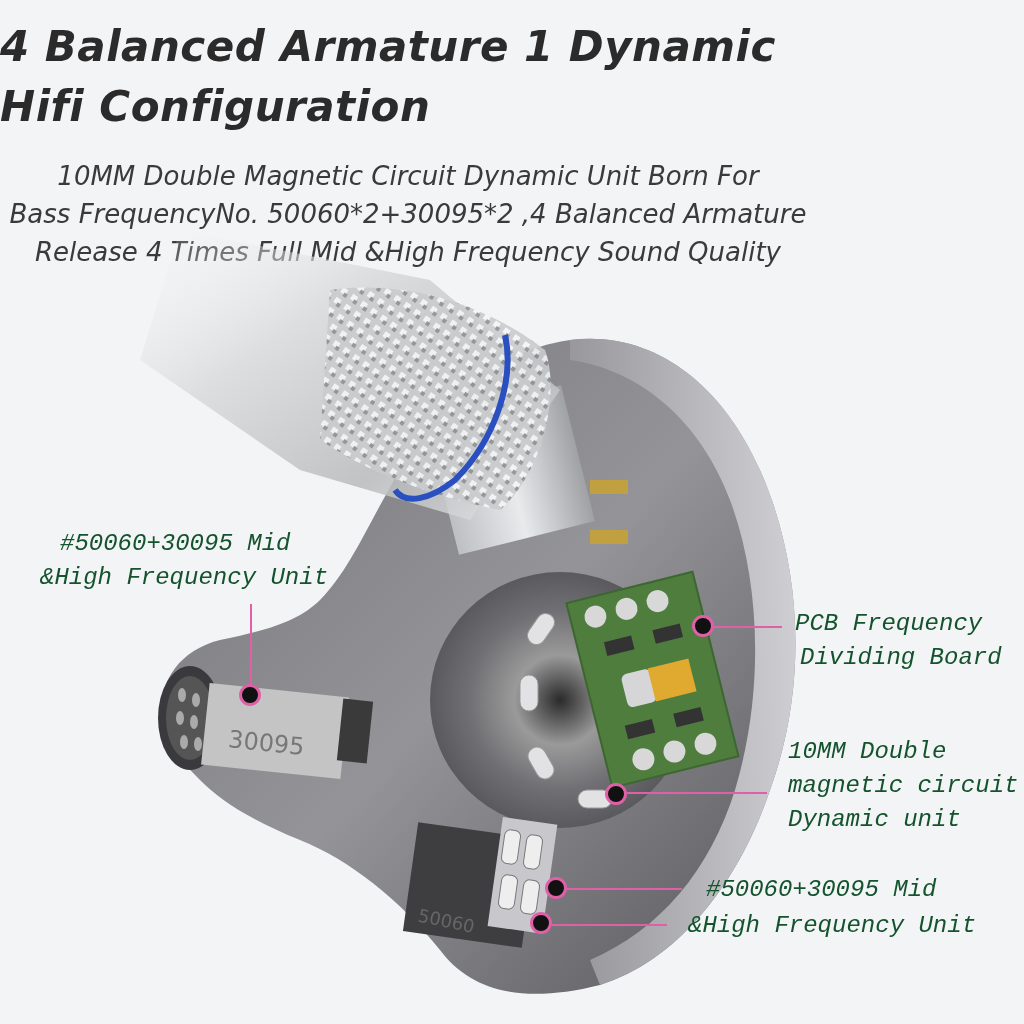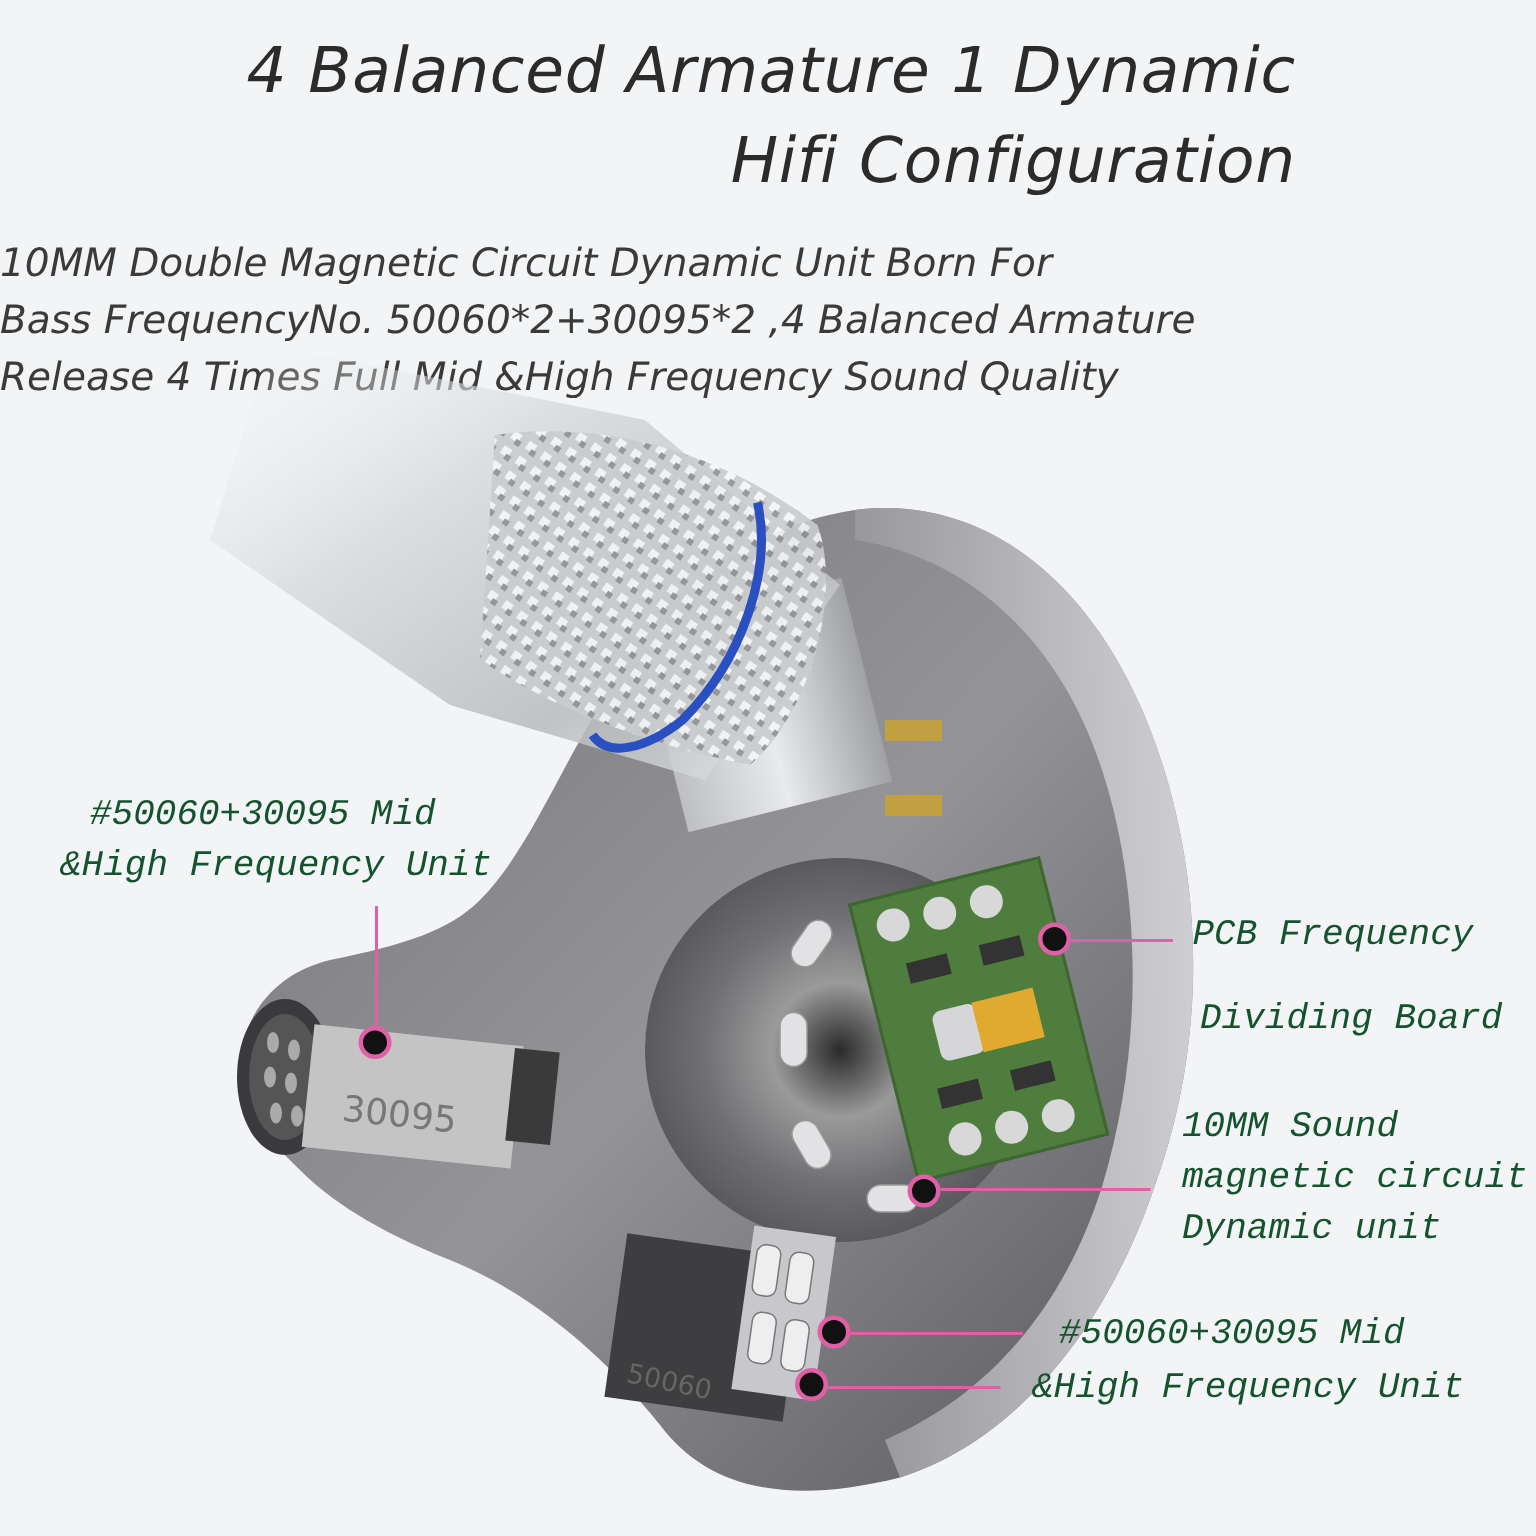--- a/index.html
+++ b/index.html
@@ -3,26 +3,26 @@
 <meta charset="utf-8">
 <style>
   html, body { margin:0; padding:0; }
   body {
     width:1024px; height:1024px; overflow:hidden;
     background:#f3f4f6;
     font-family:"Liberation Sans", "DejaVu Sans", sans-serif;
     position:relative;
   }
   .title {
-    position:absolute; left:0; width:864px; text-align:right;
-    font-family:"DejaVu Sans", sans-serif; font-weight:normal; font-style:italic;
+    position:absolute; left:0; width:864px; text-align:left;
+    font-family:"DejaVu Sans", sans-serif; font-weight:bold; font-style:italic;
     color:#2b2b2b; font-size:42px; letter-spacing:0.5px; line-height:54px;
   }
   .subtitle {
-    position:absolute; left:0; width:816px; 
+    position:absolute; left:0; width:816px; text-align:center;
     font-family:"DejaVu Sans", sans-serif; font-style:italic;
     color:#3a3a3a; font-size:26px; line-height:38px;
   }
   .callout {
     position:absolute; color:#14532d;
     font-family:Liberation Mono, monospace; font-style:italic;
     font-size:24px; line-height:32px;
   }
   .dot {
     position:absolute; width:16px; height:16px; border-radius:50%;
@@ -146,25 +146,25 @@
 </svg>
 
 <div class="callout" style="left:60px; top:528px;">#50060+30095 Mid</div>
 <div class="callout" style="left:40px; top:562px;">&amp;High Frequency Unit</div>
 <div class="line" style="left:250px; top:604px; width:2px; height:82px;"></div>
 <div class="dot" style="left:239px; top:684px;"></div>
 
 <div class="dot" style="left:692px; top:615px;"></div>
 <div class="line" style="left:714px; top:626px; width:68px; height:2px;"></div>
 <div class="callout" style="left:795px; top:608px;">PCB Frequency</div>
-<div class="callout" style="left:800px; top:664px;">Dividing Board</div>
+<div class="callout" style="left:800px; top:642px;">Dividing Board</div>
 
 <div class="dot" style="left:605px; top:783px;"></div>
 <div class="line" style="left:627px; top:792px; width:140px; height:2px;"></div>
-<div class="callout" style="left:788px; top:736px;">10MM Sound</div>
+<div class="callout" style="left:788px; top:736px;">10MM Double</div>
 <div class="callout" style="left:788px; top:770px;">magnetic circuit</div>
 <div class="callout" style="left:788px; top:804px;text-align:right;">Dynamic unit</div>
 
 <div class="dot" style="left:545px; top:877px;"></div>
 <div class="line" style="left:567px; top:888px; width:115px; height:2px;"></div>
 <div class="dot" style="left:530px; top:912px;"></div>
 <div class="line" style="left:552px; top:924px; width:115px; height:2px;"></div>
 <div class="callout" style="left:706px; top:874px;">#50060+30095 Mid</div>
 <div class="callout" style="left:688px; top:910px;">&amp;High Frequency Unit</div>
 

